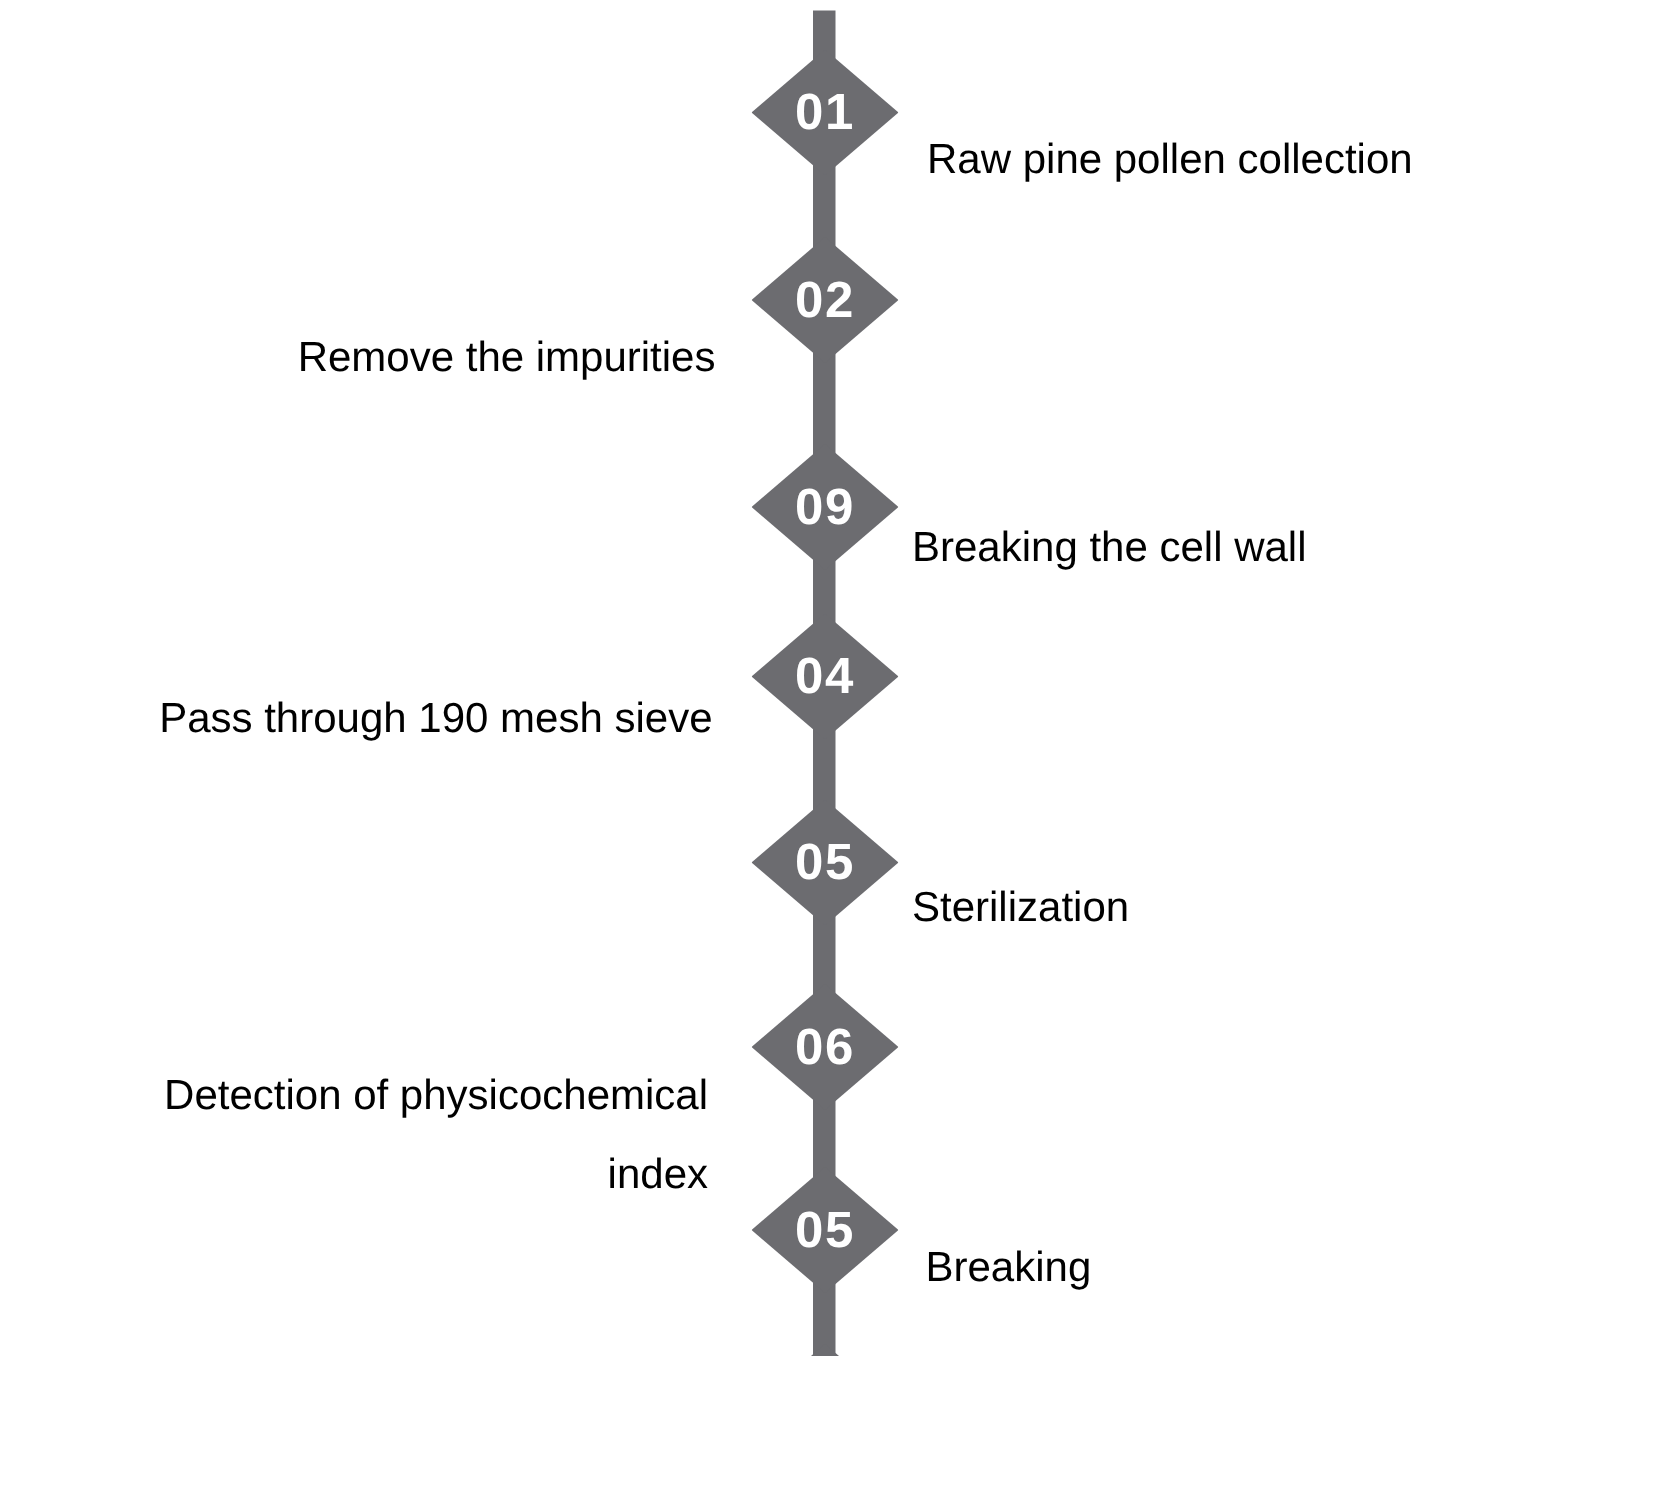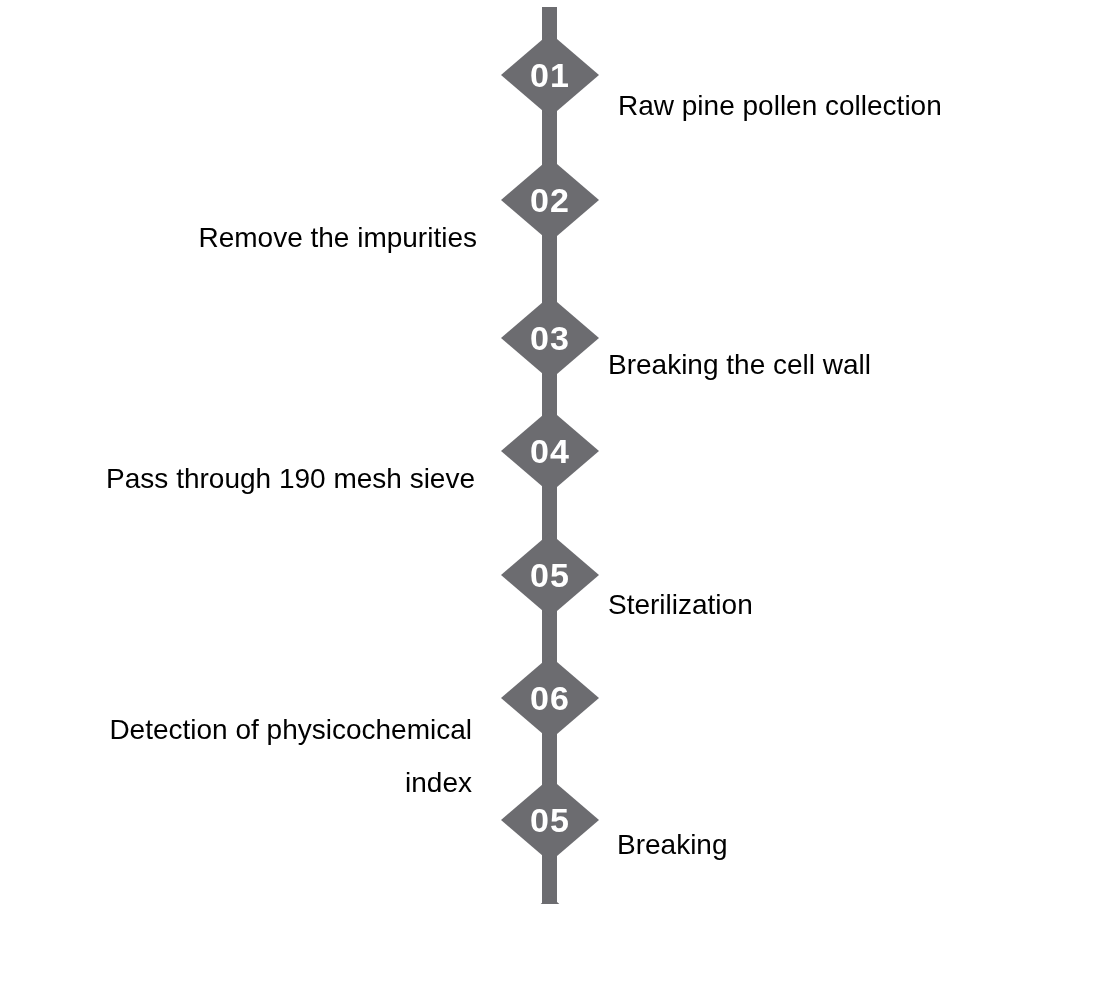--- a/index.html
+++ b/index.html
@@ -61,21 +61,21 @@
 
   <div class="vline"></div>
 
   <div class="diamond" style="top:33px">
     <span class="num">01</span>
   </div>
   <div class="diamond" style="top:158px">
     <span class="num">02</span>
   </div>
   <div class="diamond" style="top:296px">
-    <span class="num">03</span>
+    <span class="num">09</span>
   </div>
   <div class="diamond" style="top:409px">
     <span class="num">04</span>
   </div>
   <div class="diamond" style="top:533px">
     <span class="num">05</span>
   </div>
   <div class="diamond" style="top:656px">
     <span class="num">06</span>
   </div>

